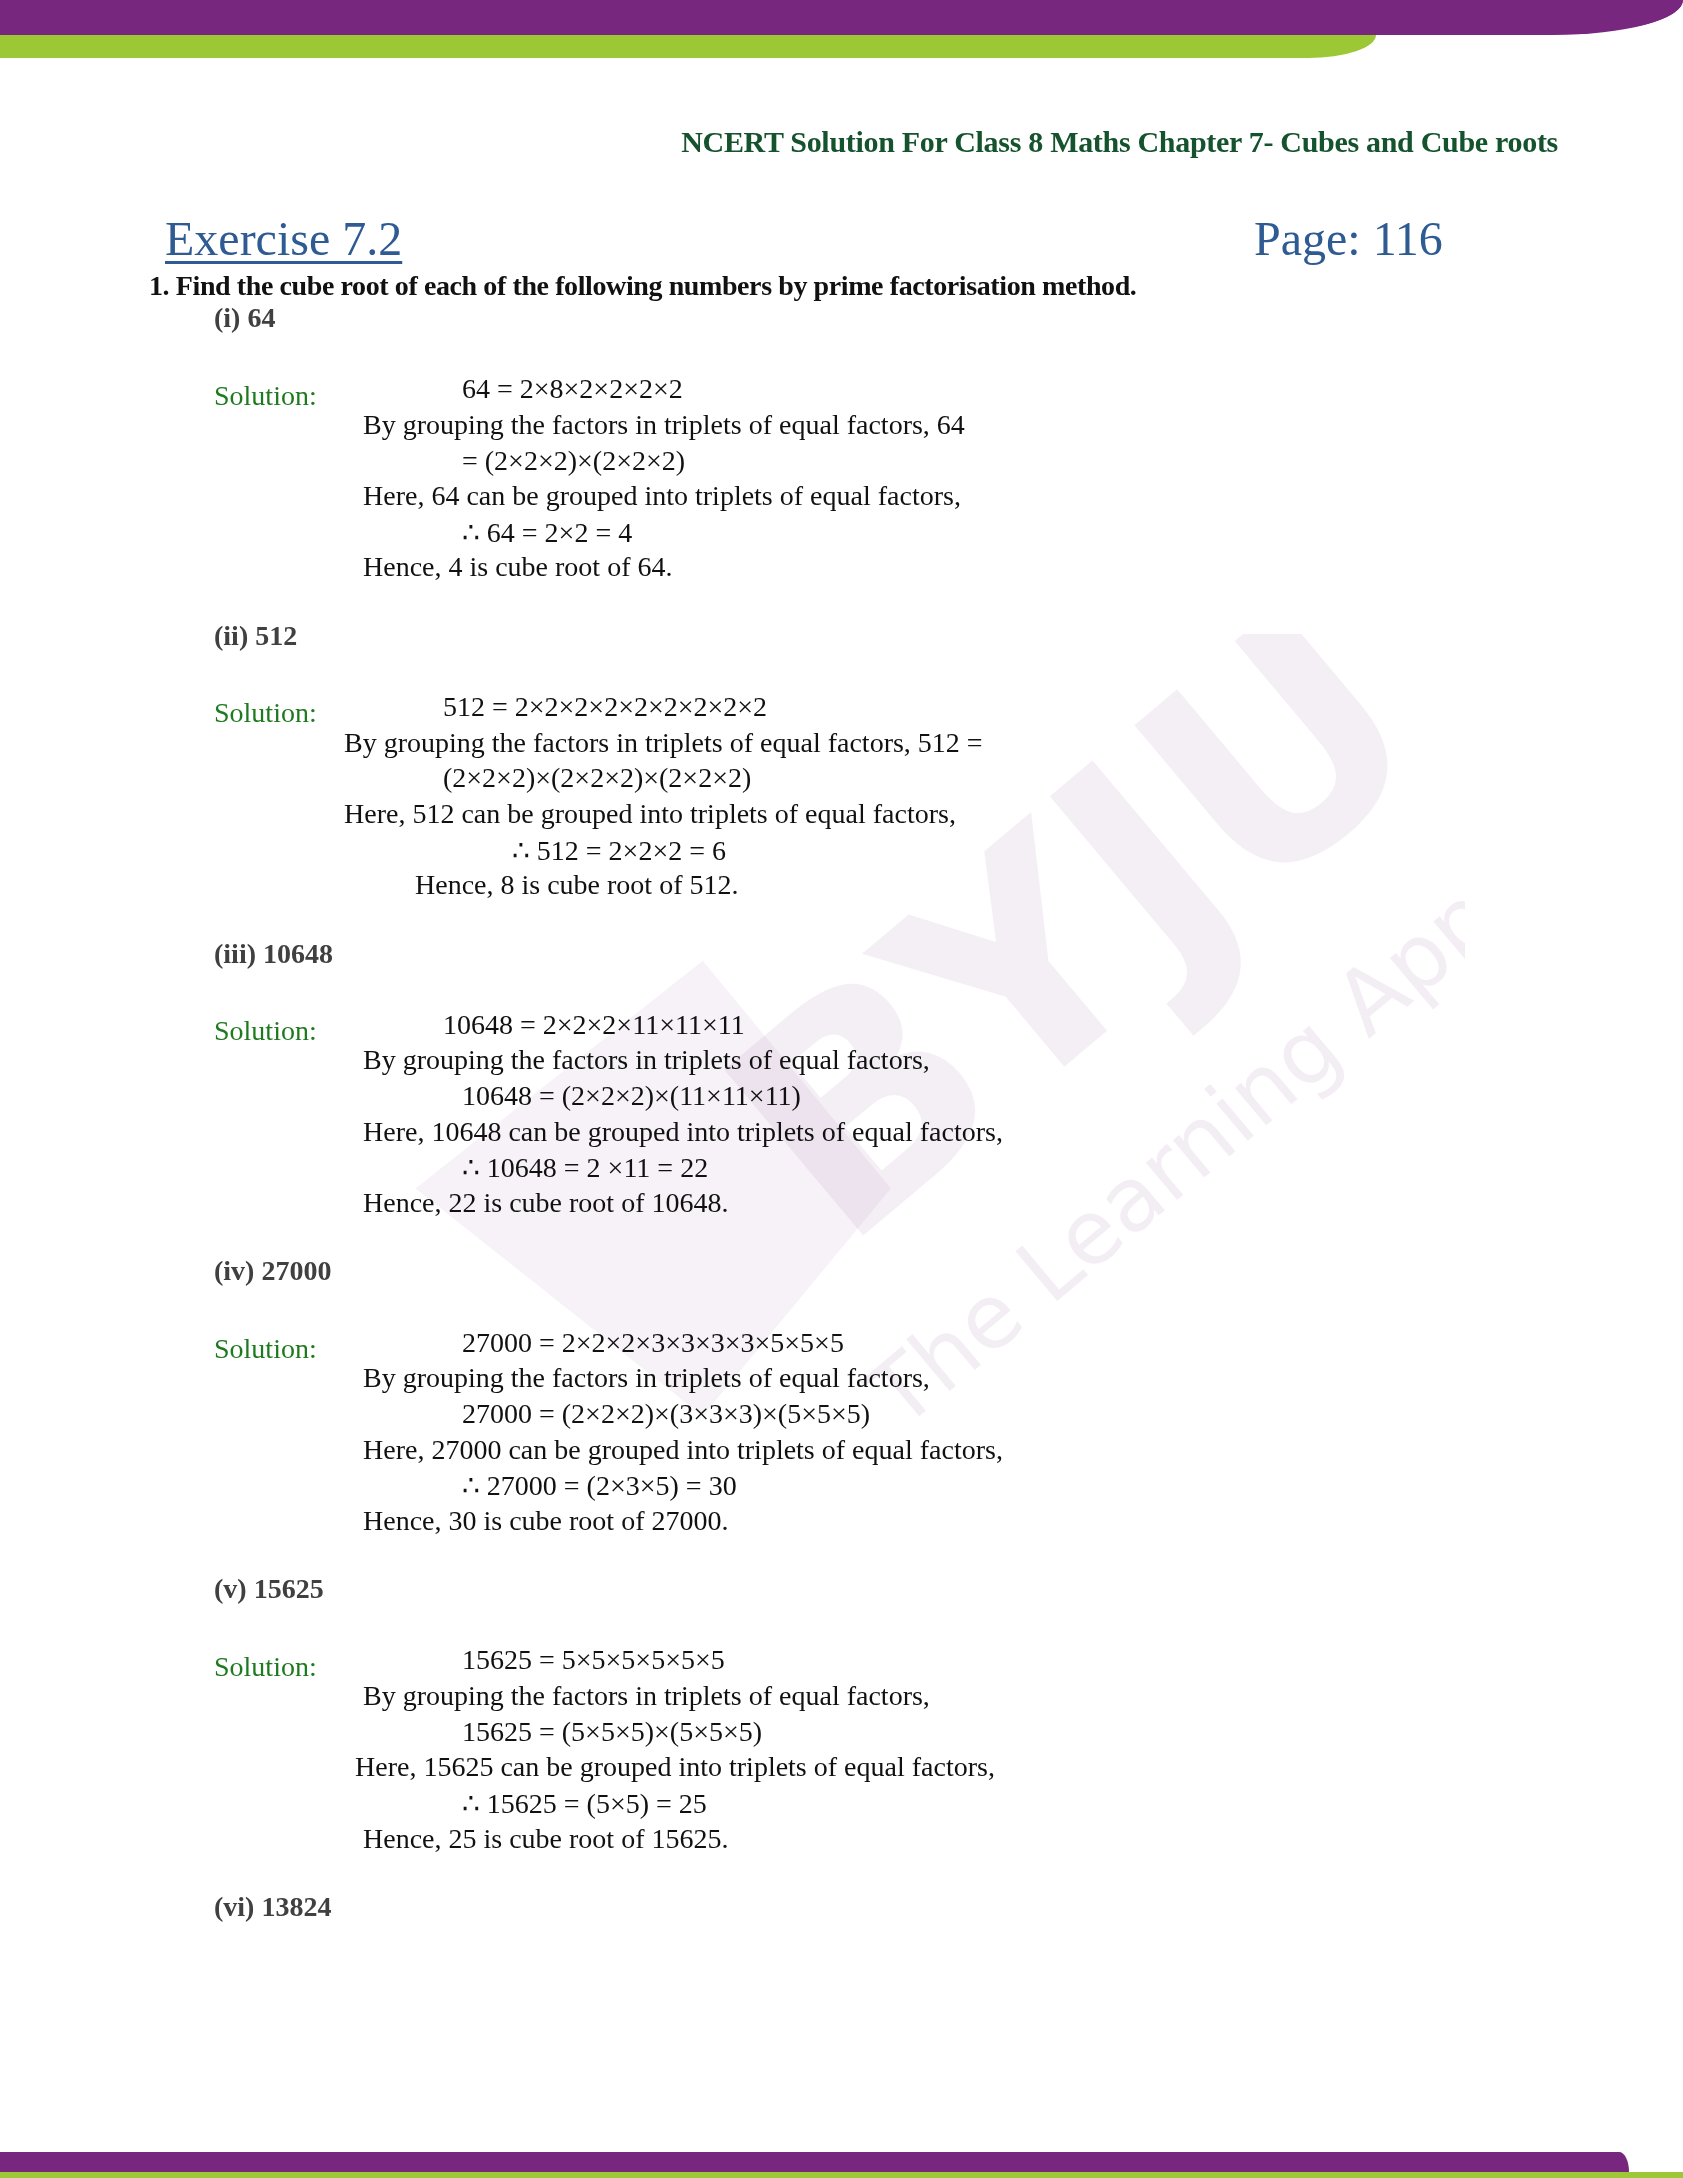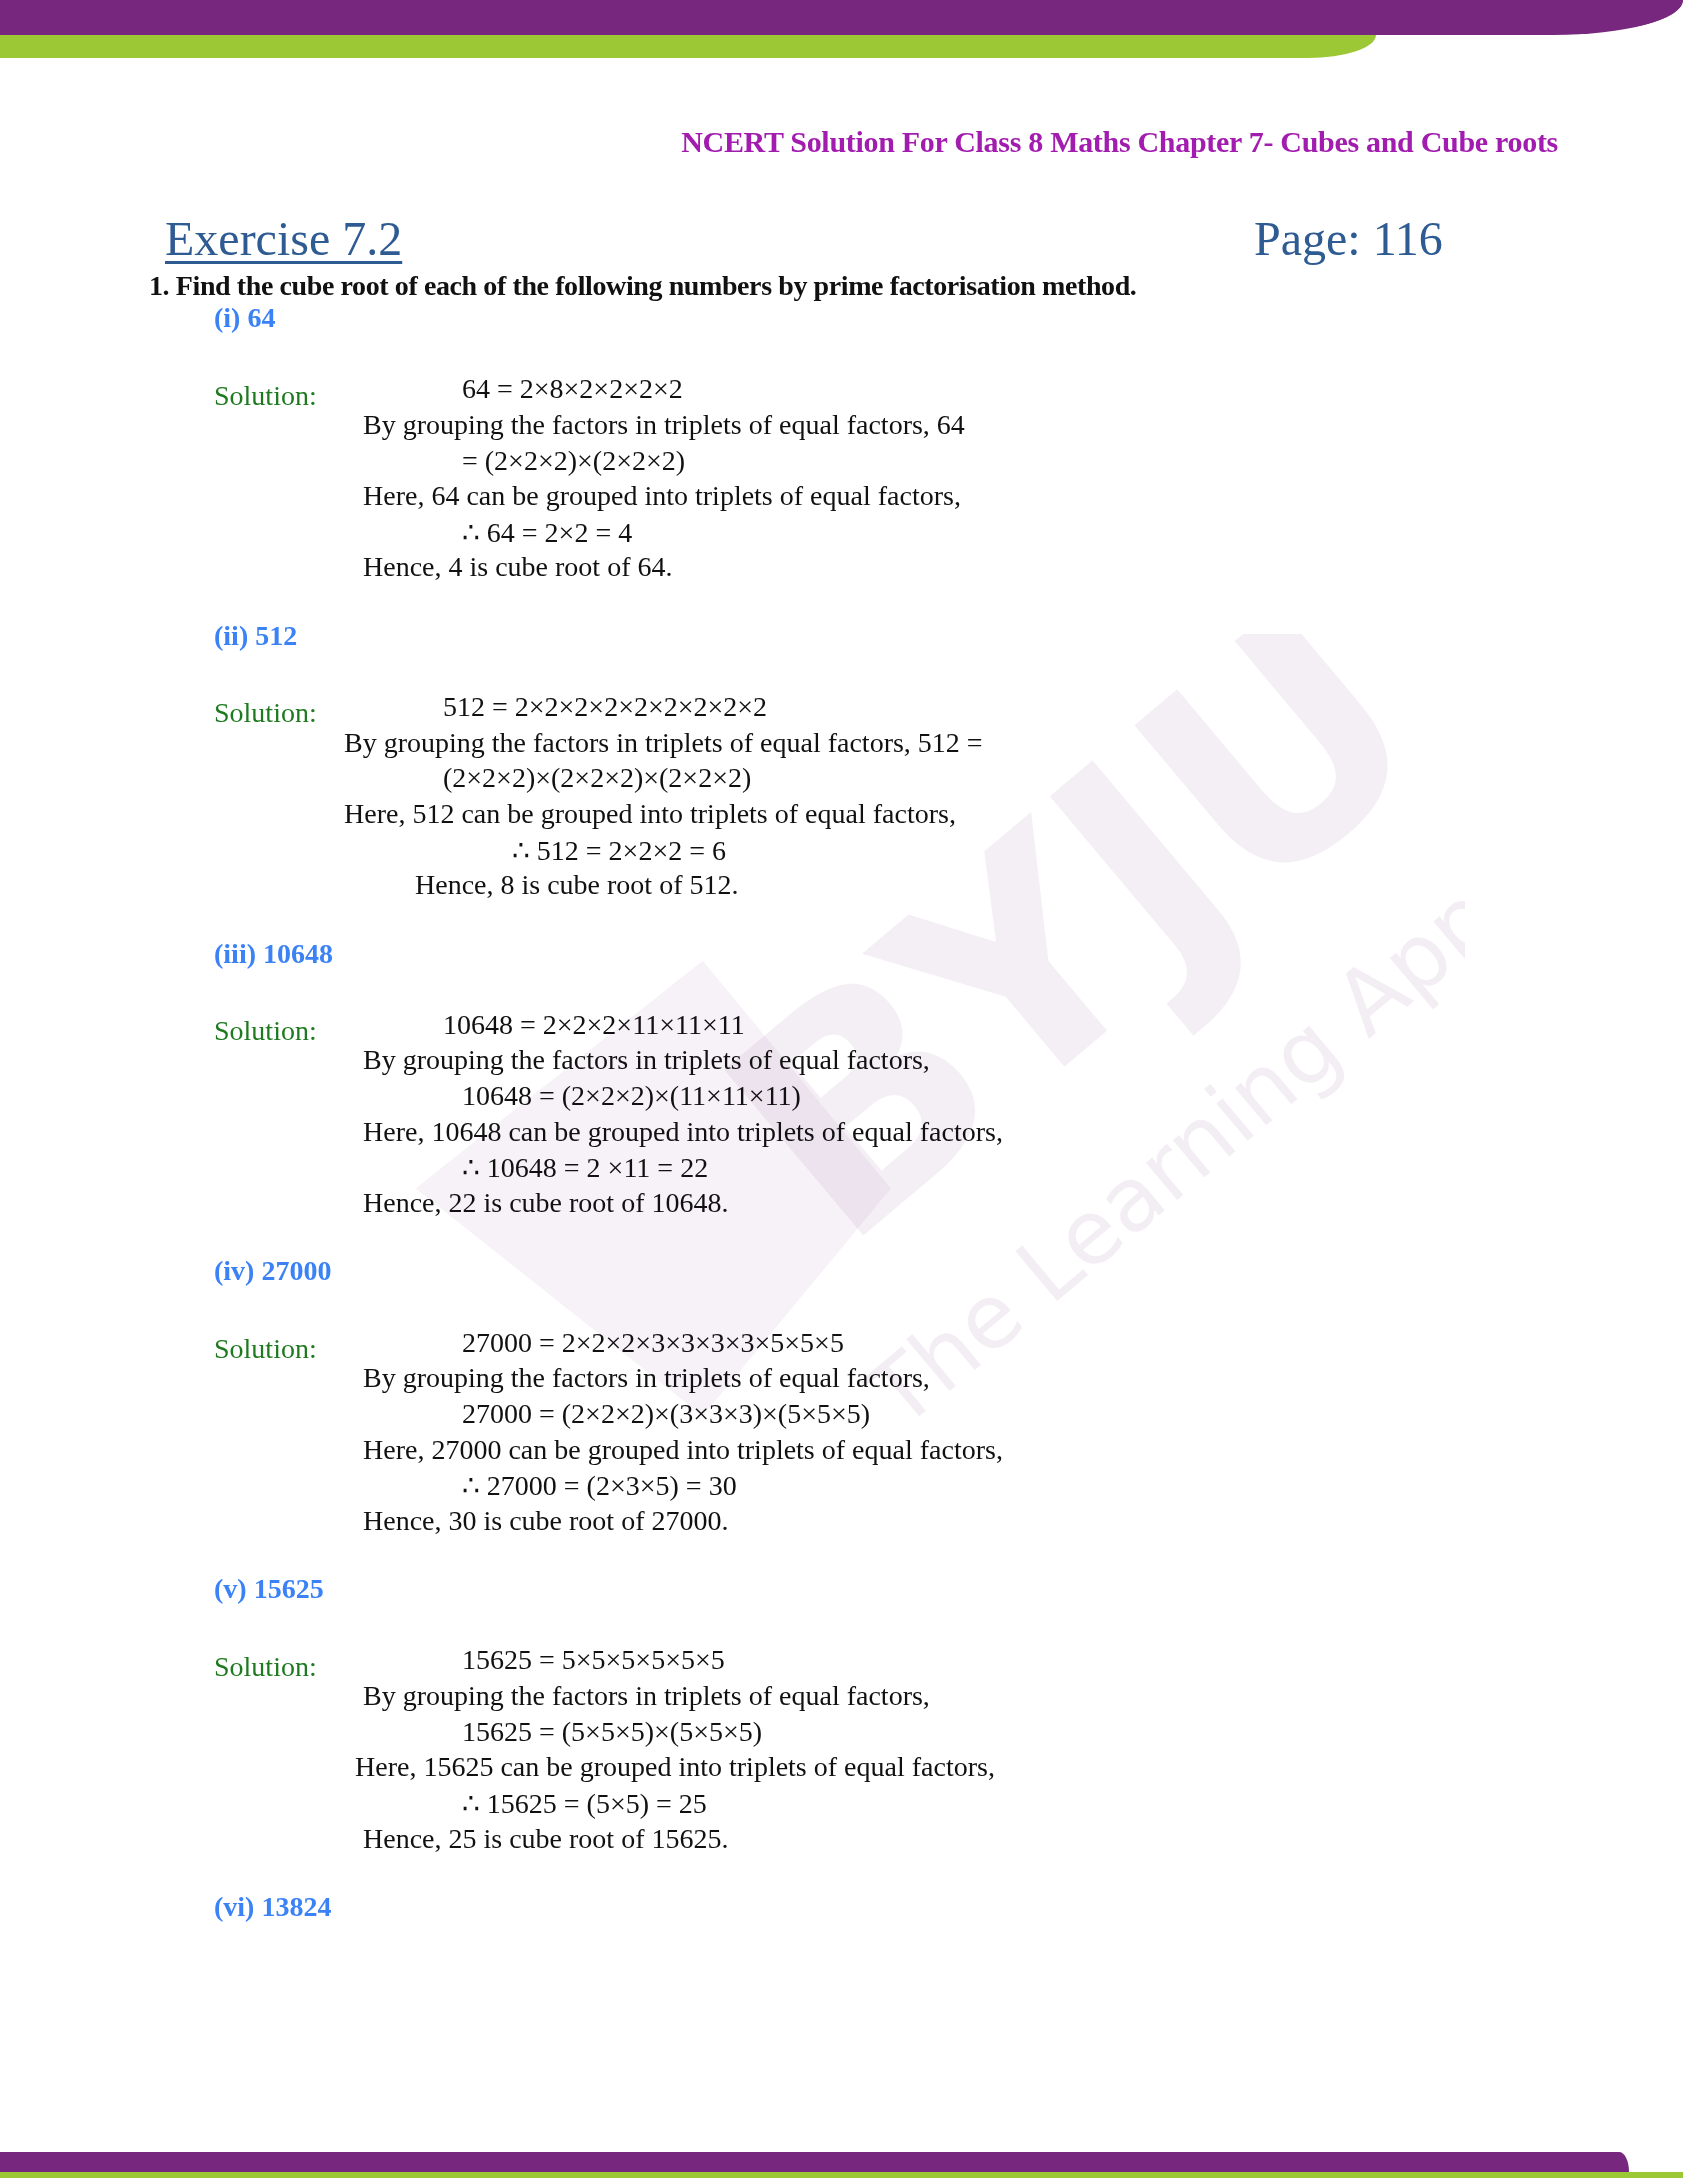--- a/index.html
+++ b/index.html
@@ -26,40 +26,40 @@
     position: absolute; left: 0; top: 2152px; width: 1629px; height: 20px;
     background: #77287e; border-top-right-radius: 10px 20px;
   }
   .bottom-green {
     position: absolute; left: 0; top: 2172px; width: 1683px; height: 6px;
     background: #9bc834;
   }
   .doc-title {
     position: absolute; right: 125px; top: 125px;
     font-family: "Liberation Serif", serif; font-weight: bold;
-    font-size: 30px; color: #a21caf; letter-spacing: -0.3px;
+    font-size: 30px; color: #14532d; letter-spacing: -0.3px;
   }
   .exercise {
     position: absolute; left: 165px; top: 211px;
     font-family: "Liberation Serif", serif; font-size: 48px;
     color: #2f5b93; text-decoration: underline; text-underline-offset: 6px;
     text-decoration-thickness: 3px;
   }
   .page-ref {
     position: absolute; left: 1254px; top: 211px;
     font-family: "Liberation Serif", serif; font-size: 48px; color: #2f5b93;
   }
   .question {
     position: absolute; left: 149px; top: 270px;
     font-family: "Liberation Serif", serif; font-weight: bold; font-size: 28px;
     color: #111; letter-spacing: -0.4px;
   }
   .part-label {
     position: absolute; left: 214px;
-    font-family: "Liberation Serif", serif; font-weight: bold; font-size: 28px; color: #3b82f6;
+    font-family: "Liberation Serif", serif; font-weight: bold; font-size: 28px; color: #404040;
   }
   .sol-label {
     position: absolute; left: 214px;
     font-family: "Liberation Serif", serif; font-size: 28px; color: #1e7a1e; margin-top: 42px;
   }
   .line {
     position: absolute; white-space: nowrap;
     font-family: "Liberation Serif", serif; font-size: 28px; color: #111;
   }
   .watermark {

